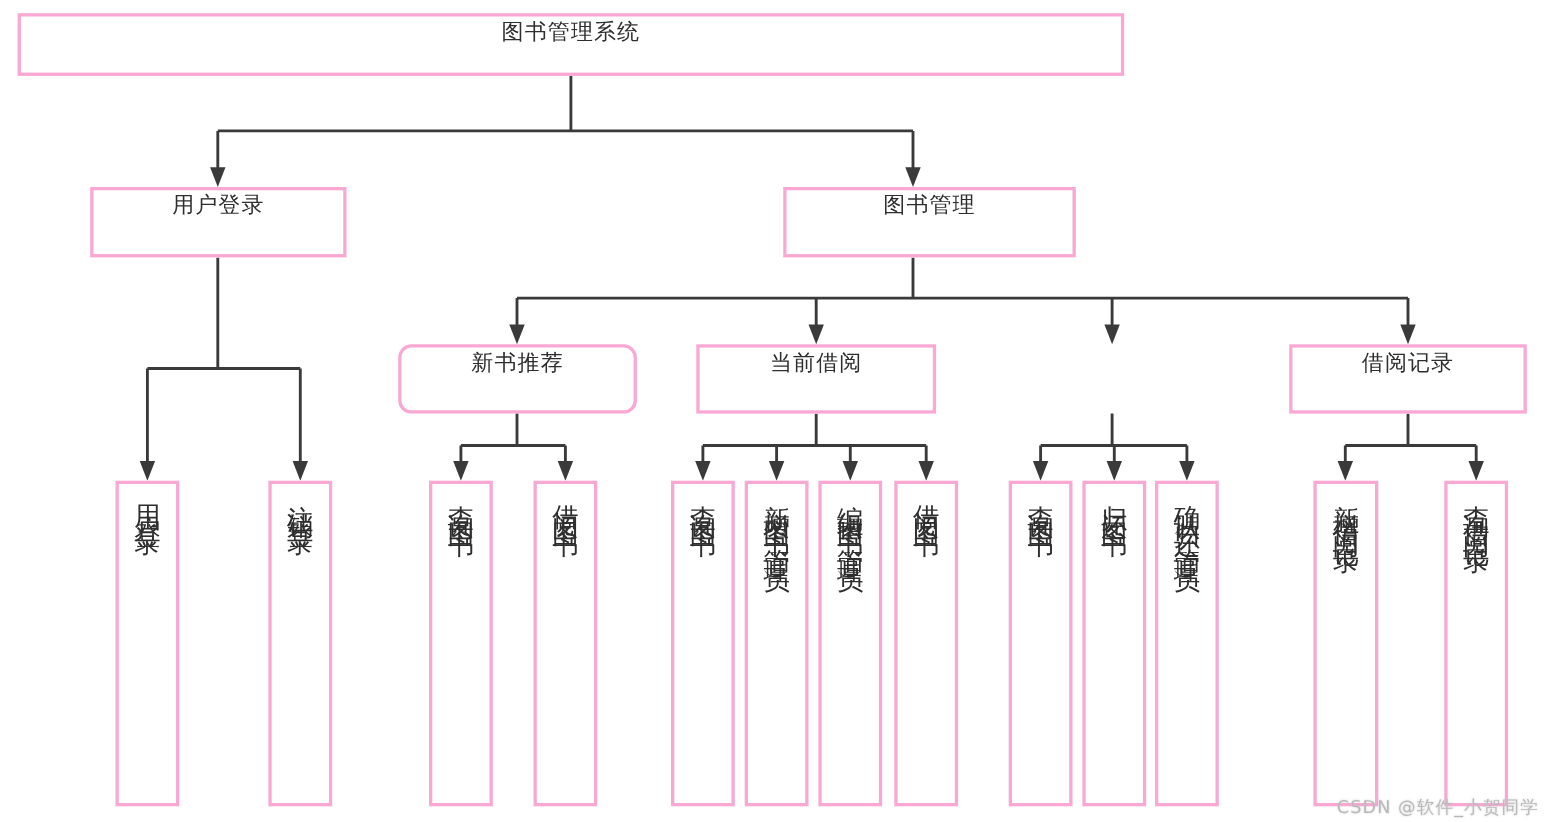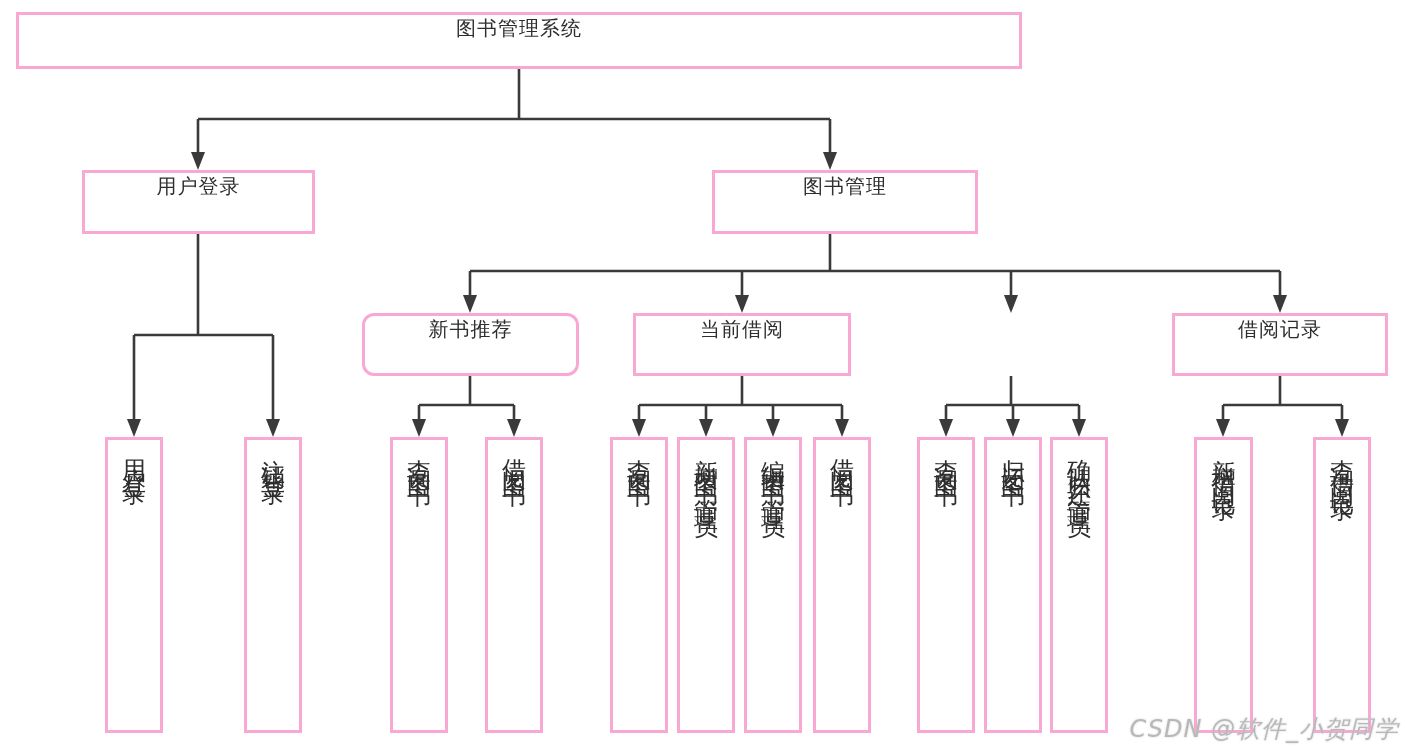--- a/index.html
+++ b/index.html
@@ -61,27 +61,26 @@
   .l-cb-query  { left: 917px;  top: 437px; width: 58px; height: 296px; }
   .l-cb-return { left: 984px;  top: 437px; width: 58px; height: 296px; }
   .l-cb-confirm{ left: 1050px; top: 437px; width: 58px; height: 296px; }
   .l-br-add    { left: 1194px; top: 437px; width: 59px; height: 296px; }
   .l-br-query  { left: 1313px; top: 437px; width: 58px; height: 296px; }
 
   .watermark {
     position: absolute;
     right: 6px;
     bottom: 2px;
-    font-size: 24px;
+    font-size: 16px;
     letter-spacing: 1px;
     color: rgba(178, 178, 178, 0.92);
     text-shadow: 0 0 1px rgba(255,255,255,0.9), 0 0 2px rgba(130,130,130,0.45);
     z-index: 5;
     white-space: nowrap;
-    font-style: italic;
   }
 </style>
 </head>
 <body>
 
 <div id="canvas">
 
   <svg id="wires" viewBox="0 0 1405 747" xmlns="http://www.w3.org/2000/svg">
     <g stroke="#3a3a3a" stroke-width="2.6" fill="none">
 

